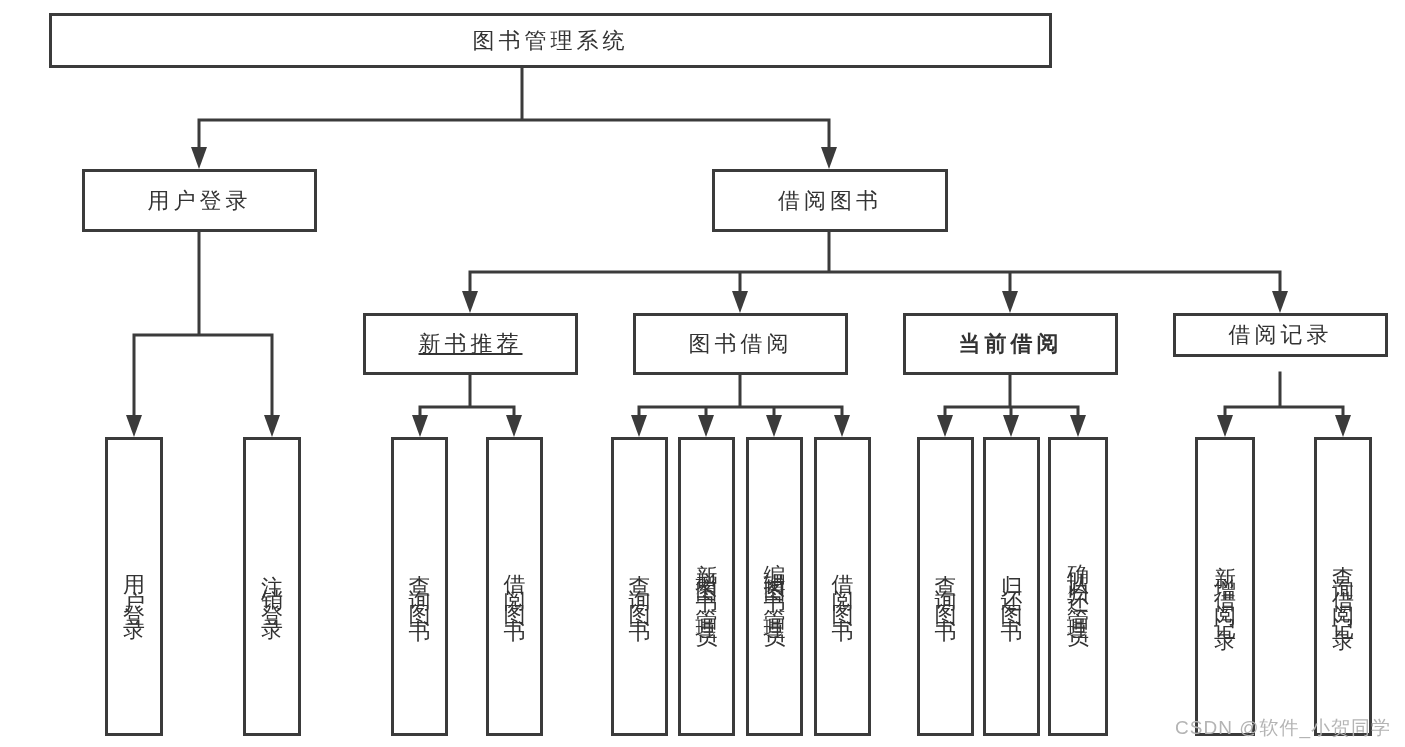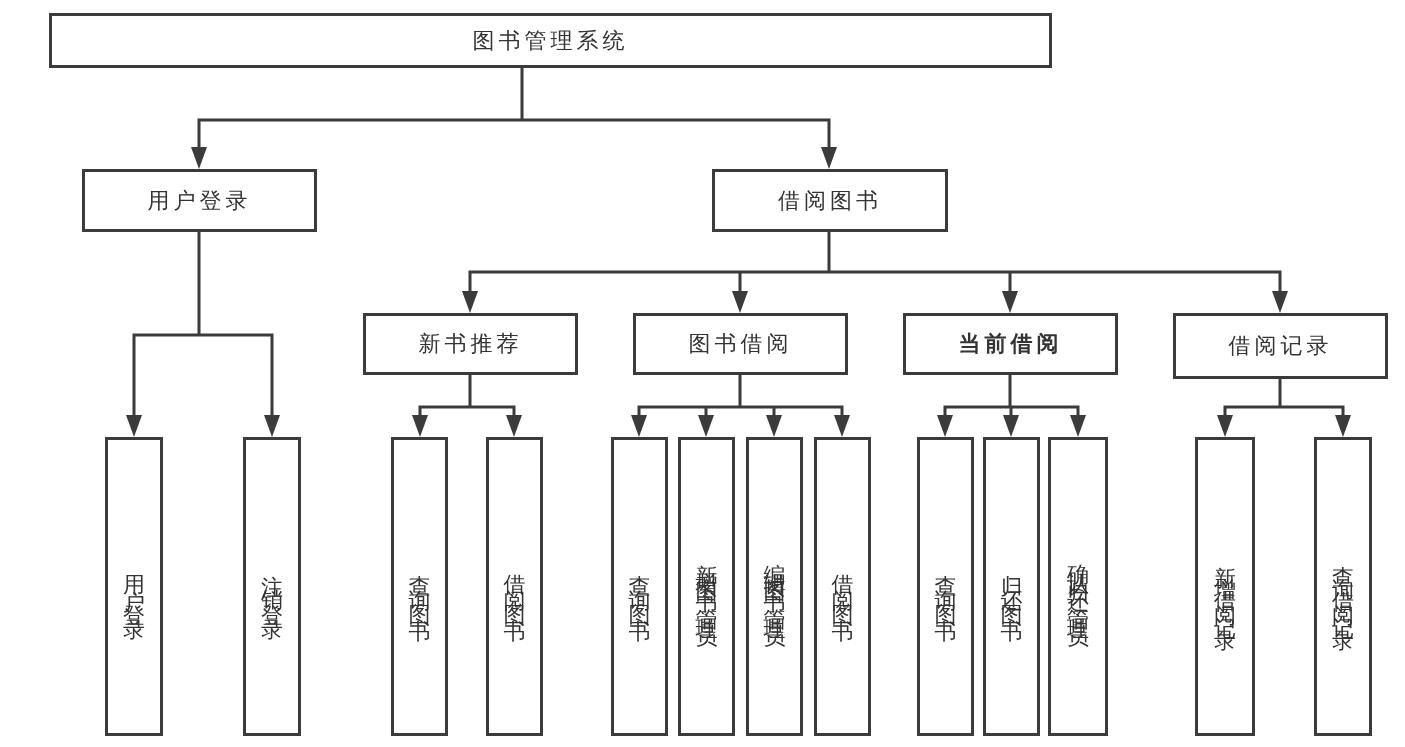--- a/index.html
+++ b/index.html
@@ -64,30 +64,30 @@
     <span>图书管理系统</span>
   </div>
 
   <div class="hbox" style="left:82px;top:169px;width:235px;height:63px;">
     <span>用户登录</span>
   </div>
   <div class="hbox" style="left:712px;top:169px;width:236px;height:63px;">
     <span>借阅图书</span>
   </div>
 
-  <div class="hbox" style="left:363px;top:313px;width:215px;height:62px;">
+  <div class="hbox" style="left:363px;top:313px;width:215px;height:62px;text-decoration:underline;">
     <span>新书推荐</span>
   </div>
   <div class="hbox" style="left:633px;top:313px;width:215px;height:62px;text-align:center;">
     <span>图书借阅</span>
   </div>
   <div class="hbox" style="left:903px;top:313px;width:215px;height:62px;font-weight:bold;">
     <span>当前借阅</span>
   </div>
-  <div class="hbox" style="left:1173px;top:313px;width:215px;height:66px;">
+  <div class="hbox" style="left:1173px;top:313px;width:215px;height:44px;">
     <span>借阅记录</span>
   </div>
 
   <div class="vbox" style="left:105px;top:437px;width:58px;height:299px;">
     <span class="spread">用户登录</span>
   </div>
   <div class="vbox" style="left:243px;top:437px;width:58px;height:299px;">
     <span class="spread">注销登录</span>
   </div>
 
@@ -121,14 +121,15 @@
     <span>确认归还（管理员）</span>
   </div>
 
   <div class="vbox" style="left:1195px;top:437px;width:60px;height:299px;">
     <span class="mid">新增借阅记录</span>
   </div>
   <div class="vbox" style="left:1314px;top:437px;width:58px;height:299px;">
     <span class="mid">查询借阅记录</span>
   </div>
 
+  <div class="watermark">CSDN @软件_小贺同学</div>
 
 </div>
 
 </body></html>

